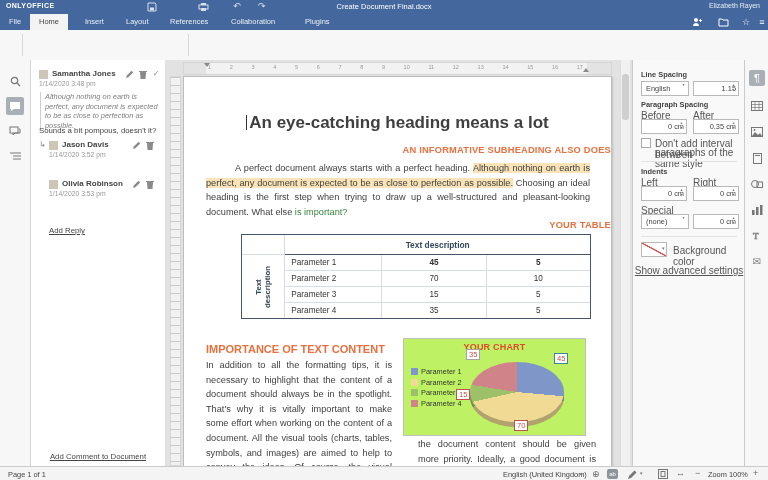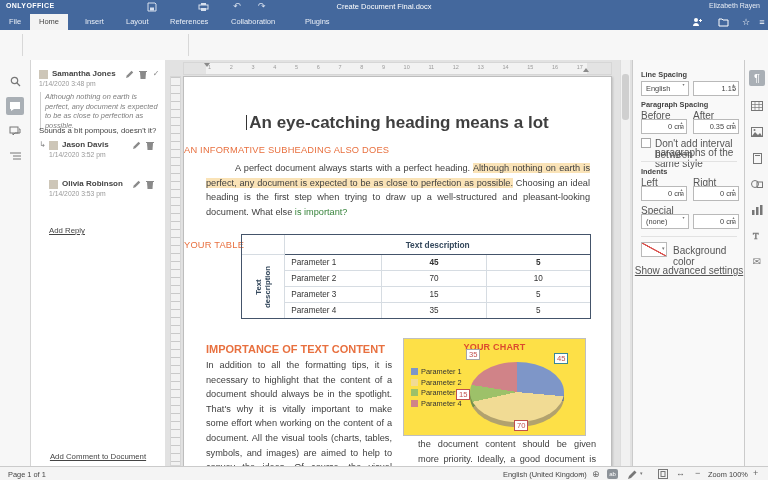--- a/index.html
+++ b/index.html
@@ -45,36 +45,36 @@
   .hruler{position:absolute;left:18px;top:2px;width:427px;height:11px;background:#F2F2F2;border:1px solid #D6D6D6;}
   .hruler .marg{position:absolute;top:0;height:100%;background:#E3E3E3;}
   .rnums{position:absolute;left:24px;right:28px;top:1px;display:flex;justify-content:space-between;font-size:5.5px;color:#9a9a9a;}
   .vruler{position:absolute;left:5px;top:16px;width:9px;height:388px;background:#F2F2F2;border:1px solid #D6D6D6;}
   .ticks{width:100%;height:100%;background:repeating-linear-gradient(to bottom,#C9C9C9 0 1px,rgba(0,0,0,0) 1px 8px);}
   .page{position:absolute;left:18px;top:16px;width:427px;height:390px;background:#fff;border:1px solid #BDBDBD;box-shadow:1px 1px 2px rgba(0,0,0,.15);}
   .vscroll{position:absolute;right:2px;top:0;width:9px;height:406px;background:#F1F1F1;border-left:1px solid #DDD;}
   .vthumb{position:absolute;left:1px;top:14px;width:7px;height:46px;background:#CFCFCF;border-radius:3px;}
   .h1{position:absolute;left:0;right:0;top:36px;text-align:center;font-size:17px;font-weight:bold;color:#3F3F3F;}
   .caret{display:inline-block;width:1px;height:15px;background:#333;margin-right:2px;vertical-align:-2px;}
-  .sub{position:absolute;left:0;right:0;text-align:left;font-weight:normal;color:#E8703F;font-size:9.3px;letter-spacing:.2px;}
+  .sub{position:absolute;left:0;right:0;text-align:right;font-weight:bold;color:#E8703F;font-size:9.3px;letter-spacing:.2px;}
   .para{position:absolute;left:22px;width:384px;font-size:9.2px;line-height:14.6px;color:#404040;text-align:justify;text-indent:29px;}
   .hl{background:#FAE3B7;}
   .glink{color:#38843C;}
   .sect{position:absolute;font-weight:bold;color:#E8703F;font-size:11px;}
   table.doc{position:absolute;left:57px;top:157px;width:350px;border-collapse:collapse;font-size:8.2px;color:#333;}
   table.doc td{border:1px solid #D6DCE2;height:15px;text-align:center;padding:0;}
   table.doc .hdr{font-weight:bold;color:#33475B;height:19px;font-size:8.4px;}
   table.doc .nm{text-align:left;padding-left:6px;}
   .tout{outline:1.5px solid #44546A;outline-offset:-1px;}
   td.hline{border-bottom:1.5px solid #44546A !important;}
   .vcell{position:relative;width:44px;}
   .vcell div{position:absolute;left:50%;top:50%;transform:translate(-50%,-50%) rotate(-90deg);font-weight:bold;color:#33475B;font-size:7.8px;line-height:9px;width:52px;text-align:center;}
   .coltext{position:absolute;font-size:9.2px;line-height:14.6px;color:#404040;text-align:justify;}
   
-  .chartbox{position:absolute;left:219px;top:261px;width:181px;height:96px;background:#fde047;border:1px solid #BFBFBF;}
+  .chartbox{position:absolute;left:219px;top:261px;width:181px;height:96px;background:#bef264;border:1px solid #BFBFBF;}
   .ctitle{position:absolute;left:0;right:0;top:3px;text-align:center;font-weight:bold;font-size:9px;color:#DC4A2E;letter-spacing:.2px;}
   .leg{position:absolute;left:7px;top:29px;font-size:7.4px;color:#333;}
   .leg div{height:10.5px;line-height:8px;}
   .leg i{display:inline-block;width:7px;height:7px;margin-right:3px;vertical-align:-1px;}
   .pie-wrap{position:absolute;left:66px;top:8px;width:94px;height:84px;}
   .pie-face{position:absolute;left:0;width:94px;height:94px;border-radius:50%;transform:scaleY(0.64);}
   .pie-main{top:-2px;}
   .pie-depth{top:3px;filter:brightness(.74);}
   .plabel{position:absolute;background:#fff;border:1px solid #C0504D;color:#C0504D;font-size:7.6px;line-height:9px;padding:0 2px;}
   .plabel.teal{border-color:#3A8797;}
@@ -321,21 +321,21 @@
     </div>
     <div class="vruler">
         <div class="ticks"></div>
       </div>
 
     <div class="page">
       <div class="h1"><span class="caret"></span><span>An eye-catching heading means a lot</span></div>
       <div class="sub" style="top:68px;">AN INFORMATIVE SUBHEADING ALSO DOES</div>
       <div class="para" style="top:84px;"><span>A perfect document always starts with a perfect heading. </span><span class="hl">Although nothing on earth is perfect, any document is expected to be as close to perfection as possible.</span><span> Choosing an ideal heading is the first step when trying to draw up a well-structured and pleasant-looking document. What else </span><span class="glink">is important?</span></div>
 
-      <div class="sub" style="top:143px;margin-top:20px;">YOUR TABLE</div>
+      <div class="sub" style="top:143px;">YOUR TABLE</div>
       <table class="doc tout">
         <tbody>
             <tr>
           <td class="vcell" style="width:44px;"></td>
           <td class="hdr hline" colspan="3">Text description</td>
         </tr>
         <tr>
           <td class="vcell" rowspan="4">
                 <div>Text description</div>
               </td>

